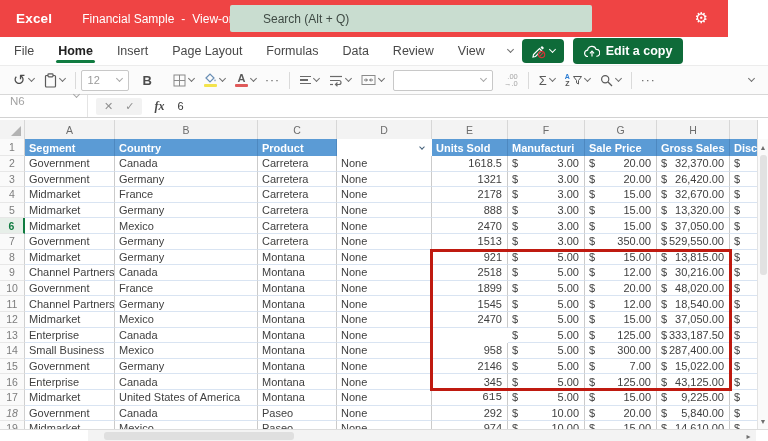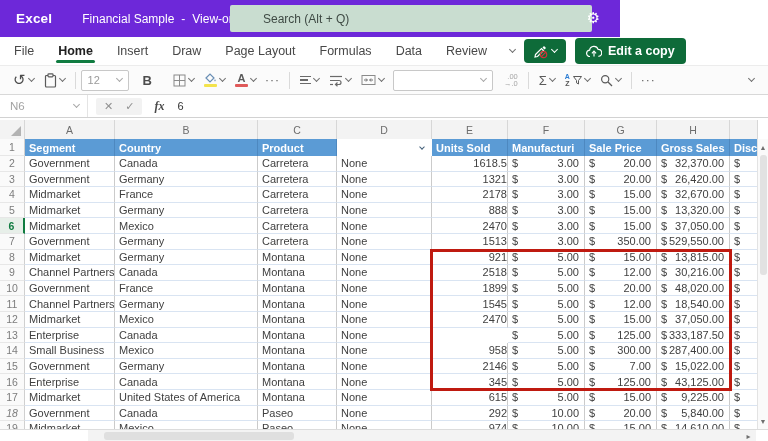--- a/index.html
+++ b/index.html
@@ -1,20 +1,20 @@
 <!DOCTYPE html>
 <html><head>
 <meta charset="utf-8">
 <style>
   *{box-sizing:border-box;margin:0;padding:0}
   html,body{width:768px;height:441px;overflow:hidden}
   body{font-family:"Liberation Sans",sans-serif;position:relative;background:#fff;color:#333}
 
   
-  .topbar{position:absolute;left:0;top:0;width:620px;height:37px;background:#6d28d9;display:flex;align-items:center;color:#fff}
+  .topbar{position:absolute;left:0;top:0;width:728px;height:37px;background:#ef4444;display:flex;align-items:center;color:#fff}
   .appname{font-weight:bold;font-size:13.5px;margin-left:16px;letter-spacing:.2px}
   .doctitle{font-size:12px;margin-left:30px;display:flex;align-items:center;gap:7px;white-space:nowrap}
   .searchbox{position:absolute;left:230px;top:5px;width:362px;height:27px;background:#c9ddd0;border:none;border-radius:2px;font-size:12px;color:#3f4a44;padding-left:33px;font-family:"Liberation Sans",sans-serif;outline:none}
   .searchbox::placeholder{color:#3f4a44;opacity:1}
   .gear{position:absolute;right:20px;top:9px;font-size:15px;color:#fff;line-height:18px}
 
   
   .menubar{position:absolute;left:0;top:37px;width:768px;height:29px;background:#fff;display:flex;align-items:center;font-size:12.5px;color:#484848;border-bottom:1px solid #ececec}
   .mtab{padding:0 12px;line-height:28px;white-space:nowrap;cursor:default}
   .mtab.first{margin-left:2px}
@@ -38,39 +38,39 @@
   .colorbar{width:13px;height:3px;border-radius:1px;margin-top:1px}
   .stack{display:flex;flex-direction:column;align-items:center;line-height:9px}
   .tinytxt{font-size:7.5px;color:#a6a6a6;line-height:7.5px;text-align:right}
   .sum{font-size:13px;color:#5a5a5a}
   .dots{font-size:12px;letter-spacing:1px;color:#5a5a5a;padding:0 4px}
   .alines{display:flex;flex-direction:column;gap:2px}
   .alines i{display:block;height:1.4px;background:#6a6a6a}
 
   
   .fbar{position:absolute;left:0;top:95px;width:768px;height:23px;background:#fff;border-bottom:1px solid #d2d2d2;display:flex;align-items:center;font-size:11.5px}
-  .namebox{width:88px;height:100%;display:flex;align-items:center;justify-content:space-between;padding:0 8px 0 10px;color:#a3a3a3;border-right:1px solid #e4e4e4}
+  .namebox{width:88px;height:100%;display:flex;align-items:flex-start;justify-content:space-between;padding:0 8px 0 10px;color:#a3a3a3;border-right:1px solid #e4e4e4}
   .xycheck{display:flex;align-items:center;gap:12px;background:#f2f2f2;border-radius:2px;padding:2px 8px;margin-left:8px;color:#8f8f8f;font-size:11px}
   .fx{font-family:"Liberation Serif",serif;font-style:italic;font-weight:bold;color:#4a4a4a;margin-left:12px;font-size:12px}
   .fcontent{margin-left:13px;color:#333;font-size:11px}
 
   
   .grid{position:absolute;left:0;top:119px;width:768px;height:310px;overflow:hidden;background:#fff}
   .colletters{position:absolute;left:0;top:1px;height:19px;width:758px;background:#f3f3f3}
   .colcell{position:absolute;top:0;height:19px;font-size:10.5px;color:#6d6d6d;display:flex;align-items:center;justify-content:center;border-right:1px solid #d7d7d7}
   .cornercell{position:absolute;left:0;top:0;width:25px;height:19px;border-right:1px solid #d7d7d7}
   .cornertri{position:absolute;right:3px;bottom:3px;width:0;height:0;border-bottom:10px solid #b3b3b3;border-left:10px solid transparent}
   .hdrrow{position:absolute;left:25px;top:20px;height:17px;width:733px}
   .hcell{position:absolute;top:0;height:17px;background:#5b9bd5;color:#fff;font-size:11px;font-weight:bold;display:flex;align-items:center;padding-left:4px;border-right:1px solid #4d88c0;overflow:hidden;white-space:nowrap}
   .fbtn{position:absolute;top:2px;width:13px;height:13px;background:#fff;border-radius:2px;display:flex;align-items:center;justify-content:center}
   .fbtn .cv{width:4px;height:4px;border-color:#44607a;margin-top:-2px}
   .gutcell{position:absolute;left:0;width:25px;background:#fafafa;color:#7c7c7c;font-size:10.5px;display:flex;align-items:center;justify-content:center;border-right:1px solid #d0d0d0;border-bottom:1px solid #e7e7e7}
   .gutcell.sel{color:#107C41;font-weight:bold;background:#e7efe9;border-right:2px solid #107C41}
   .dcell{position:absolute;font-size:11px;color:#3f3f3f;display:flex;align-items:center;padding-left:4px;border-right:1px solid #cbcbcb;border-bottom:1px solid #d9e4f2;overflow:hidden;white-space:nowrap;background:#fff}
-  .dcell.num{justify-content:flex-end;padding-left:0}
+  .dcell.num{justify-content:flex-end;padding-right:5px;padding-left:0}
   .dcell.money{justify-content:space-between;padding-right:5px}
   .redbox{position:absolute;border:3px solid #bf1a10;pointer-events:none}
 
   
   .vscroll{position:absolute;left:757px;top:139px;width:11px;height:290px;background:#fafafa;border-left:1px solid #e3e3e3}
   .varrow{position:absolute;left:0;width:10px;height:12px;color:#6f6f6f;font-size:7px;display:flex;align-items:center;justify-content:center}
   .vthumb{position:absolute;left:2px;top:16px;width:7px;height:120px;background:#e2e2e2;border-radius:3px}
   .hscroll{position:absolute;left:0;top:429px;width:768px;height:12px;background:#fff;border-top:1px solid #dcdcdc}
   .htrack{position:absolute;left:88px;top:0;width:668px;height:12px;background:#f3f3f3}
   .harrow{position:absolute;top:0;width:13px;height:12px;color:#6f6f6f;font-size:8px;display:flex;align-items:center;justify-content:center}
@@ -88,25 +88,25 @@
     <span class="cv w"></span>
   </span>
   <input class="searchbox" readonly="" placeholder="Search (Alt + Q)" style="">
   <span class="gear">⚙</span>
 </div>
 
 <div class="menubar">
   <span class="mtab first">File</span>
   <span class="mtab active">Home</span>
   <span class="mtab">Insert</span>
-  <span class="mtab">Draw</span>
   <span class="mtab">Page Layout</span>
   <span class="mtab">Formulas</span>
   <span class="mtab">Data</span>
   <span class="mtab">Review</span>
+  <span class="mtab">View</span>
   <span class="cv ribchev"></span>
   <span class="penbtn">
     <svg width="15" height="15" viewBox="0 0 15 15">
       <path d="M2.5 10.5 L8.5 4.5 L10.5 6.5 L4.5 12.5 L2 13 Z" fill="none" stroke="#fff" stroke-width="1.2"></path>
       <path d="M9.5 3.5 L11 2 L13 4 L11.5 5.5 Z" fill="#fff"></path>
       <circle cx="10.5" cy="10.5" r="3.2" fill="none" stroke="#d13438" stroke-width="1.2"></circle>
       <line x1="8.3" y1="12.7" x2="12.7" y2="8.3" stroke="#d13438" stroke-width="1.2"></line>
     </svg>
     <span class="cv w"></span>
   </span>
@@ -570,21 +570,21 @@
     <div class="dcell money" style="left: 657px; width: 73px; top: 255.4px; height: 15.6px;">
       <div class="">$</div>
       <div class="">43,125.00</div>
     </div>
     <div class="dcell" style="left: 730px; width: 28px; top: 255.4px; height: 15.6px;">$</div>
     <div class="gutcell" style="top: 271px; height: 15.6px;">17</div>
     <div class="dcell" style="left: 25px; width: 90px; top: 271px; height: 15.6px;">Midmarket</div>
     <div class="dcell" style="left: 115px; width: 143px; top: 271px; height: 15.6px;">United States of America</div>
     <div class="dcell" style="left: 258px; width: 79px; top: 271px; height: 15.6px;">Montana</div>
     <div class="dcell" style="left: 337px; width: 95px; top: 271px; height: 15.6px;">None</div>
-    <div class="dcell num" style="left: 432px; width: 76px; top: 271px; height: 15.6px;">615</div>
+    <div class="dcell num" style="left: 432px; width: 76px; top: 271px; height: 15.6px; font-family: Liberation Mono, monospace;">615</div>
     <div class="dcell money" style="left: 508px; width: 77px; top: 271px; height: 15.6px;">
       <div class="">$</div>
       <div class="">5.00</div>
     </div>
     <div class="dcell money" style="left: 585px; width: 72px; top: 271px; height: 15.6px;">
       <div class="">$</div>
       <div class="">15.00</div>
     </div>
     <div class="dcell money" style="left: 657px; width: 73px; top: 271px; height: 15.6px;">
       <div class="">$</div>

